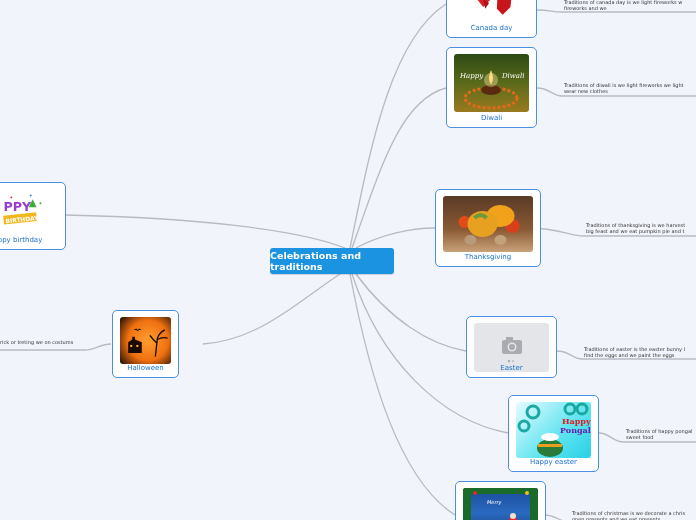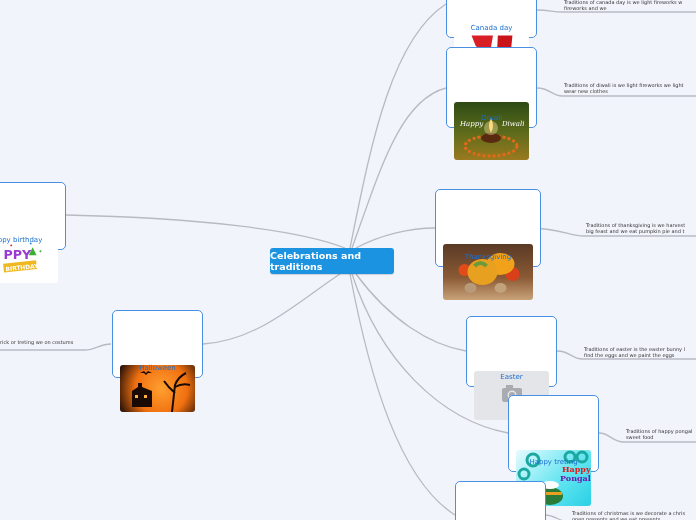--- a/index.html
+++ b/index.html
@@ -16,21 +16,21 @@
       background: #1b93e0; border-radius: 3px; color: #fff;
       font-weight: bold; font-size: 9.5px; display: flex; align-items: center; justify-content: center;
       box-shadow: 0 1px 1px rgba(0,0,0,0.15);
     }
     .node {
       position: absolute; background: #fff; border: 1.5px solid #4a90e2;
       border-radius: 5px; box-sizing: border-box;
     }
     .node .img {
       position: absolute; left: 7px; top: 6px; right: 7px;
-      border-radius: 3px; overflow: hidden; margin-top: 48px;
+      border-radius: 3px; overflow: hidden;
     }
     .node .label {
       position: absolute; left: 0; right: 0; bottom: 5px; text-align: center;
       color: #1a6fcf; font-weight: normal; font-size: 7px;
     }
     .note {
       position: absolute; font-size: 5px; line-height: 6px; color: #333;
       white-space: nowrap;
     }
   </style>
@@ -110,21 +110,21 @@
         <ellipse cx="50" cy="44" rx="6" ry="5" fill="#c2a27a"></ellipse>
       </svg>
     </div>
     <div class="label">Thanksgiving</div>
   </div>
   <div class="note" style="left:586px; top:222px;">
     <div>Traditions of thanksgiving is we harvest</div>
     <div>big feast and we eat pumpkin pie and t</div>
   </div>
 
-  <div class="node" style="left:466px; top:316px; width:91px; height:71px;">
+  <div class="node" style="left:466px; top:316px; width:91px; height:62px;">
     <div class="img" style="height:49px; background:#e4e5e8;">
       <svg width="100%" height="100%" viewBox="0 0 75 49">
         <rect x="28" y="17" width="20" height="14" rx="2" fill="#a9abb0"></rect>
         <rect x="32" y="14" width="7" height="4" fill="#a9abb0"></rect>
         <circle cx="38" cy="24" r="4.5" fill="#e4e5e8"></circle>
         <circle cx="38" cy="24" r="3" fill="#a9abb0"></circle>
         <circle cx="35" cy="38" r="1.2" fill="#a9abb0"></circle>
         <circle cx="39" cy="38" r="1.2" fill="#c5c7cc"></circle>
       </svg>
     </div>
@@ -142,21 +142,21 @@
         <circle cx="8" cy="24" r="5" fill="none" stroke="#1aa8a0" stroke-width="3"></circle>
         <circle cx="54" cy="7" r="5" fill="none" stroke="#1aa8a0" stroke-width="3"></circle>
         <circle cx="66" cy="7" r="5" fill="none" stroke="#1aa8a0" stroke-width="3"></circle>
         <text x="46" y="22" font-size="8" font-weight="bold" fill="#e01a1a" font-family="DejaVu Serif, serif">Happy</text>
         <text x="44" y="31" font-size="8" font-weight="bold" fill="#6a1ab0" font-family="DejaVu Serif, serif">Pongal</text>
         <ellipse cx="34" cy="46" rx="13" ry="9" fill="#2a7a3a"></ellipse>
         <rect x="22" y="42" width="24" height="3" fill="#e8a020"></rect>
         <ellipse cx="34" cy="35" rx="9" ry="4" fill="#fff"></ellipse>
       </svg>
     </div>
-    <div class="label">Happy treting</div>
+    <div class="label">Happy easter</div>
   </div>
   <div class="note" style="left:626px; top:428px;">
     <div>Traditions of happy pongal</div>
     <div>sweet food</div>
   </div>
 
   <div class="node" style="left:455px; top:481px; width:91px; height:70px;">
     <div class="img" style="height:50px; background:linear-gradient(180deg,#1a4a9a 0%,#2a6ac0 50%,#1a3a7a 100%);">
       <svg width="100%" height="100%" viewBox="0 0 75 50">
         <rect x="0" y="0" width="75" height="6" fill="#1a6a2a"></rect>
@@ -183,21 +183,21 @@
         <text x="24" y="33" font-size="6" font-weight="bold" fill="#fff" transform="rotate(-6 39 29)">BIRTHDAY</text>
         <circle cx="30" cy="8" r="1" fill="#e02a2a"></circle>
         <circle cx="50" cy="6" r="1" fill="#2a8ae0"></circle>
         <circle cx="60" cy="14" r="1" fill="#3ab030"></circle>
         <path d="M52 10 L 56 18 L 48 18 Z" fill="#3ab030"></path>
       </svg>
     </div>
     <div class="label">ppy birthday</div>
   </div>
 
-  <div class="node" style="left:112px; top:310px; width:91px; height:68px;">
+  <div class="node" style="left:112px; top:310px; width:67px; height:68px;">
     <div class="img" style="height:47px; background:radial-gradient(circle at 55% 50%, #ffa030 0%, #f07010 55%, #1a0a05 100%);">
       <svg width="100%" height="100%" viewBox="0 0 75 47">
         <path d="M12 42 L 12 26 L 18 22 L 18 18 L 22 18 L 22 22 L 32 26 L 32 42 Z" fill="#1a0a05"></path>
         <path d="M52 47 L 55 20 Q 58 12 66 8 M55 22 Q 62 18 70 20 M55 28 Q 48 22 44 16" stroke="#1a0a05" stroke-width="2" fill="none"></path>
         <rect x="15" y="30" width="3" height="3" fill="#ffb040"></rect>
         <rect x="24" y="30" width="3" height="3" fill="#ffb040"></rect>
         <path d="M20 8 l4 -2 l2 2 l2 -2 l4 2 l-4 0 l-2 2 l-2 -2 Z" fill="#1a0a05"></path>
       </svg>
     </div>
     <div class="label">Halloween</div>

